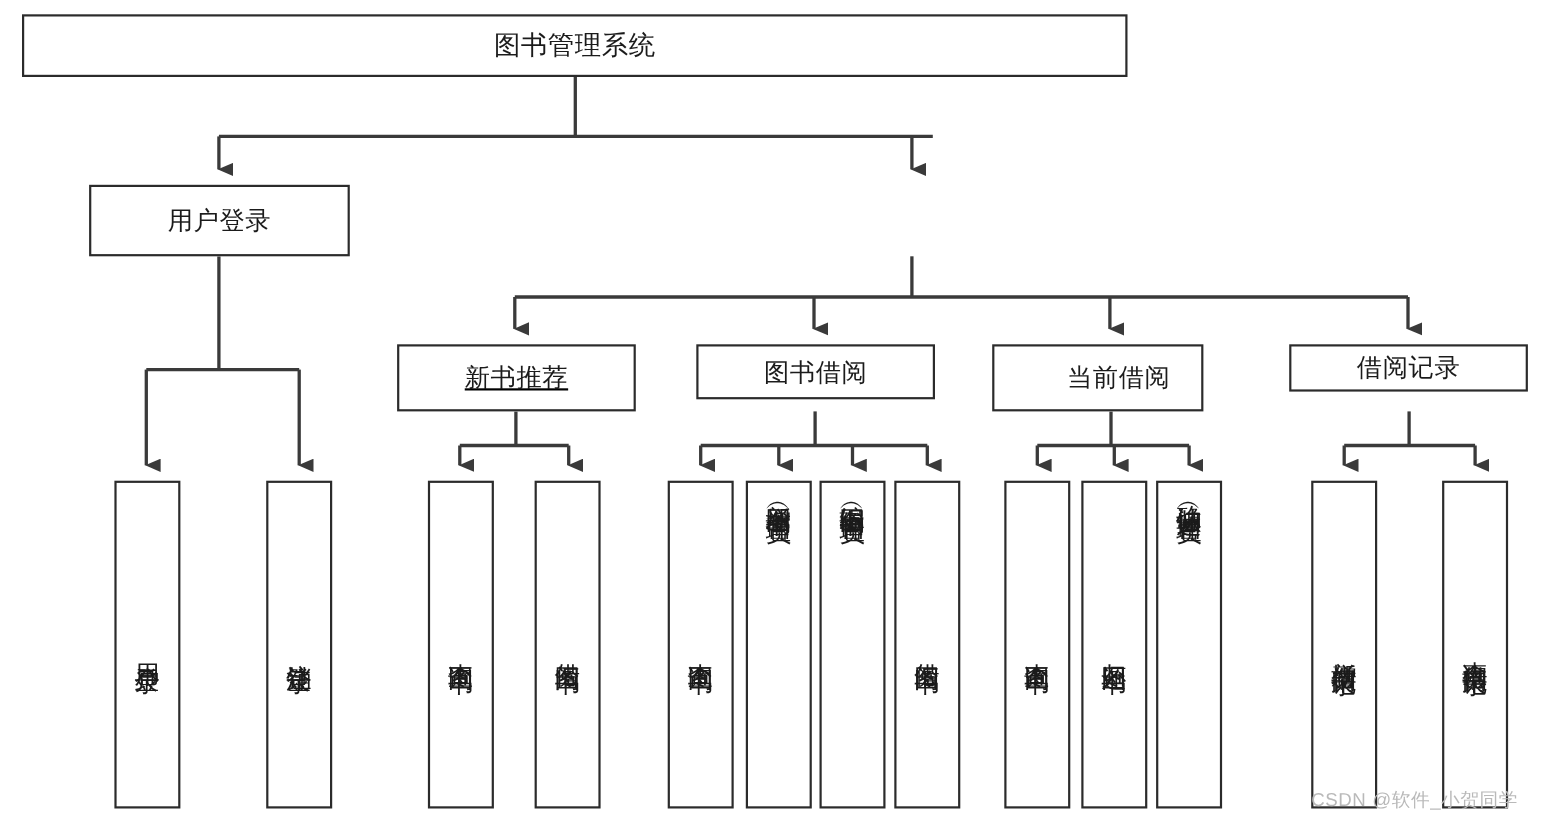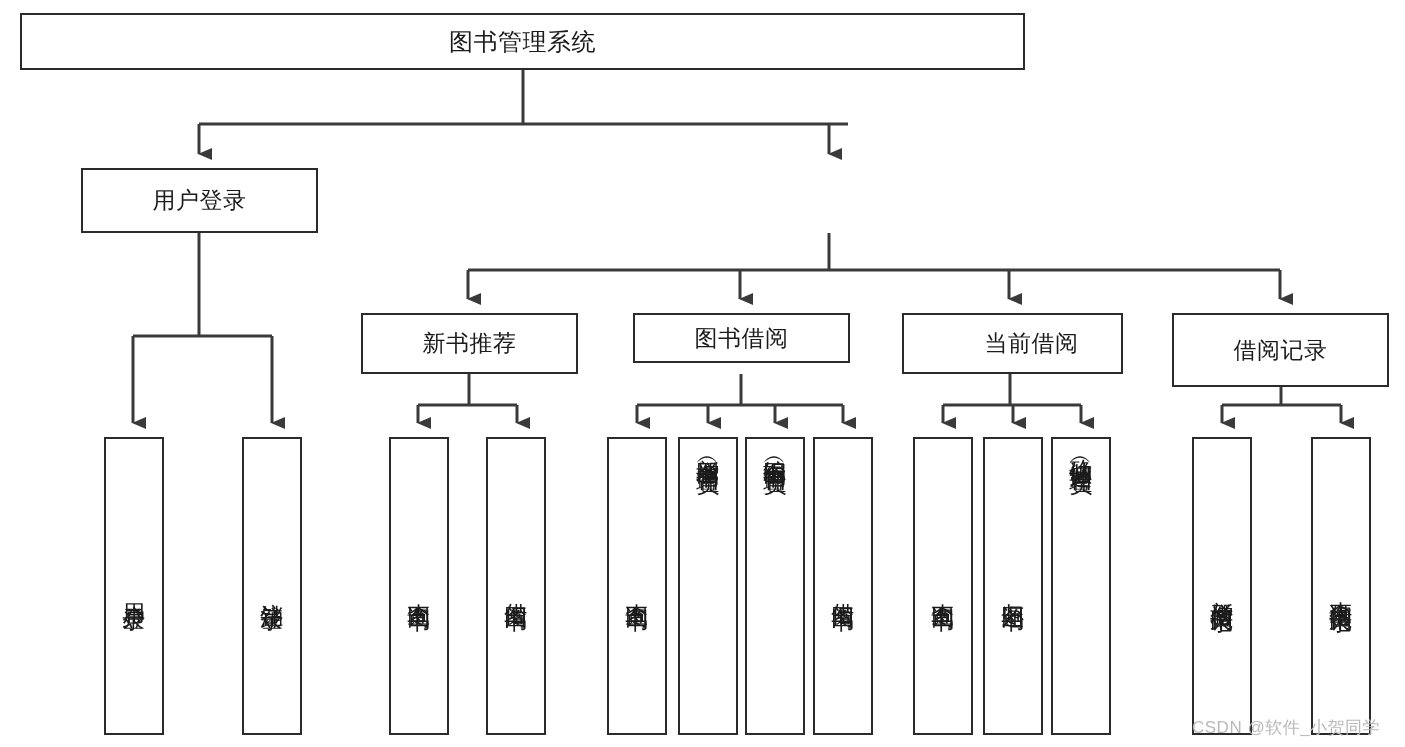--- a/index.html
+++ b/index.html
@@ -126,30 +126,30 @@
   </svg>
 
   <div class="node-box node-h node-root" style="left:20px; top:13px; width:1005px; height:57px;">
     <span class="node-label">图书管理系统</span>
   </div>
 
   <div class="node-box node-h" style="left:81px; top:168px; width:237px; height:65px;">
     <span class="node-label">用户登录</span>
   </div>
 
-  <div class="node-box node-h" style="left:361px; top:313px; width:217px; height:61px;">
+  <div class="node-box node-h" style="left:361px; top:313px; width:217px; height:61px;text-decoration:underline;">
     <span class="node-label">新书推荐</span>
   </div>
   <div class="node-box node-h" style="left:633px; top:313px; width:217px; height:50px;">
     <span class="node-label">图书借阅</span>
   </div>
-  <div class="node-box node-h" style="left:902px; top:313px; width:221px; height:61px;padding-left:38px;">
+  <div class="node-box node-h" style="left:902px; top:313px; width:192px; height:61px;padding-left:38px;">
     <span class="node-label">当前借阅</span>
   </div>
-  <div class="node-box node-h" style="left:1172px; top:313px; width:217px; height:74px;">
+  <div class="node-box node-h" style="left:1172px; top:313px; width:217px; height:43px;">
     <span class="node-label">借阅记录</span>
   </div>
 
   <div class="node-box node-v" style="left:104px; top:437px; width:60px; height:298px; align-items:center;">
     <span class="node-label">用户登录</span>
   </div>
   <div class="node-box node-v" style="left:242px; top:437px; width:60px; height:298px; align-items:center;">
     <span class="node-label">注销登录</span>
   </div>
   <div class="node-box node-v" style="left:389px; top:437px; width:60px; height:298px; align-items:center;">

